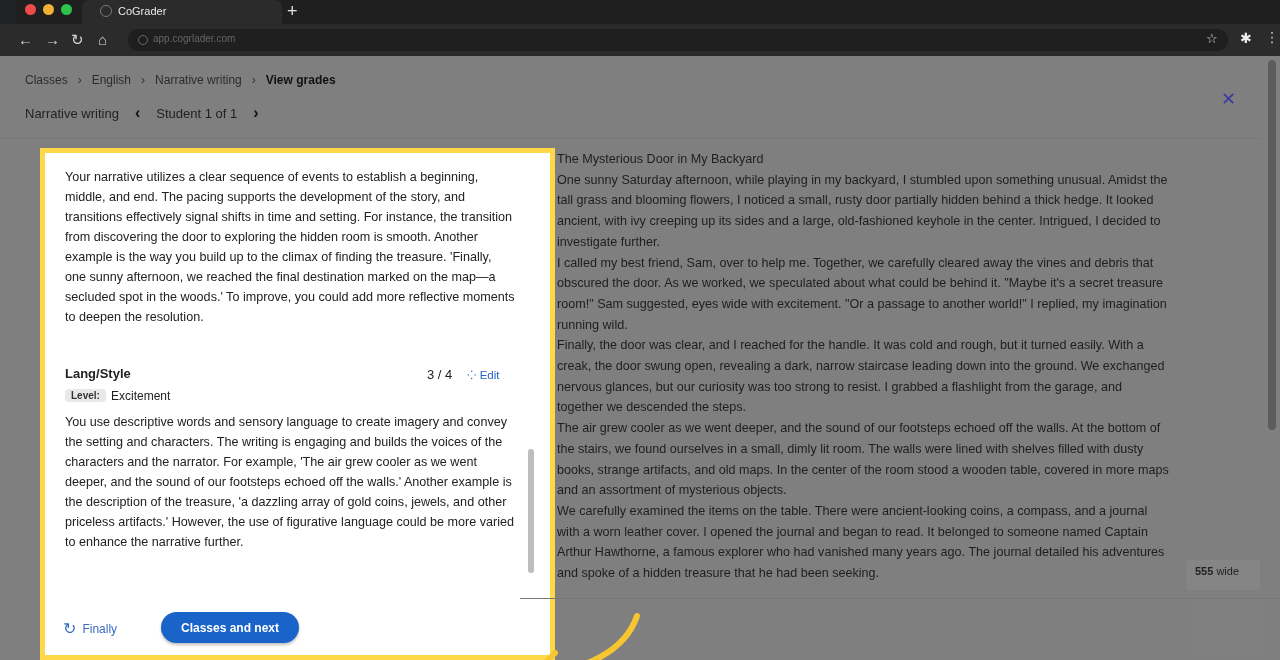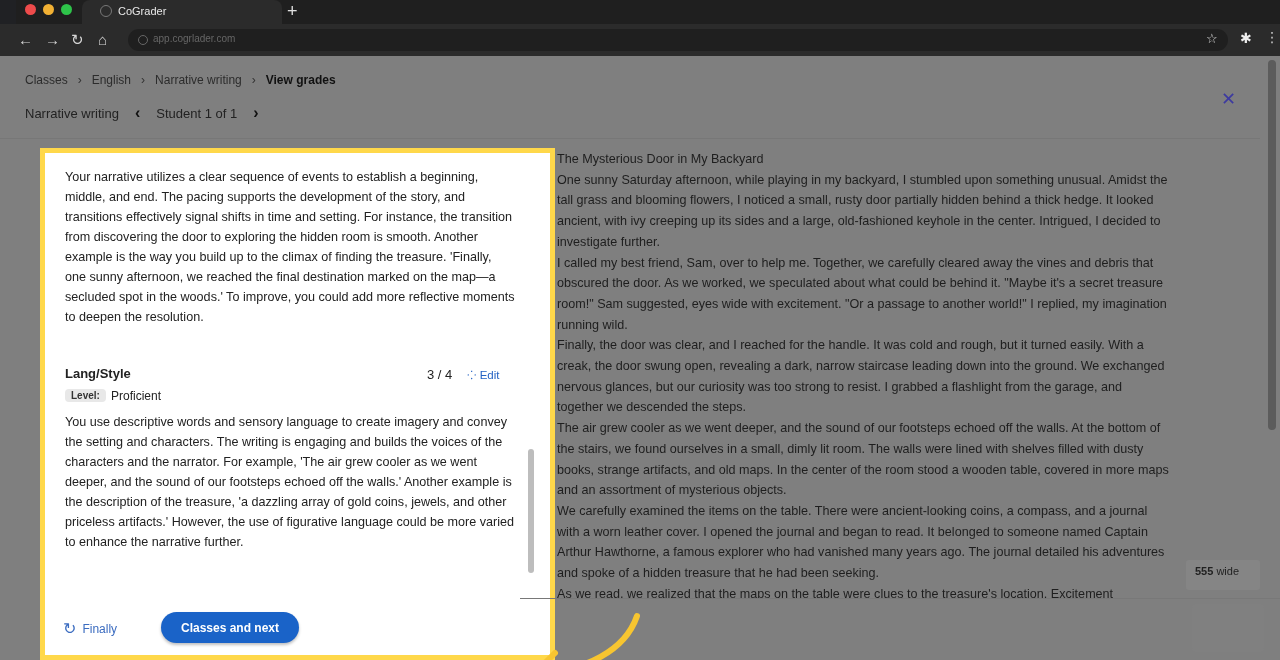--- a/index.html
+++ b/index.html
@@ -111,39 +111,38 @@
   <div class="header-divider"></div>
   <div class="right-scroll"></div>
 
   <div class="left-panel">
     <div class="left-inner">
       <p class="feedback">Your narrative utilizes a clear sequence of events to establish a beginning, middle, and end. The pacing supports the development of the story, and transitions effectively signal shifts in time and setting. For instance, the transition from discovering the door to exploring the hidden room is smooth. Another example is the way you build up to the climax of finding the treasure. 'Finally, one sunny afternoon, we reached the final destination marked on the map—a secluded spot in the woods.' To improve, you could add more reflective moments to deepen the resolution.</p>
       <span class="crit-title">Lang/Style</span>
       <span class="crit-score">3 / 4</span>
       <span class="edit-btn"><span>⁘ </span><span>Edit</span></span>
       <span class="level-badge">Level:</span>
-      <span class="level-value">Proficient</span>
+      <span class="level-value">Excitement</span>
       <p class="feedback2">You use descriptive words and sensory language to create imagery and convey the setting and characters. The writing is engaging and builds the voices of the characters and the narrator. For example, 'The air grew cooler as we went deeper, and the sound of our footsteps echoed off the walls.' Another example is the description of the treasure, 'a dazzling array of gold coins, jewels, and other priceless artifacts.' However, the use of figurative language could be more varied to enhance the narrative further.</p>
       <div class="inner-scroll"></div>
       <div class="regrade">
         <span class="regrade-ico">↻</span>
         <span>Finally</span>
       </div>
       <button class="approve">Classes and next</button>
     </div>
   </div>
 
   <div class="essay">
     <p>The Mysterious Door in My Backyard</p>
     <p>One sunny Saturday afternoon, while playing in my backyard, I stumbled upon something unusual. Amidst the tall grass and blooming flowers, I noticed a small, rusty door partially hidden behind a thick hedge. It looked ancient, with ivy creeping up its sides and a large, old-fashioned keyhole in the center. Intrigued, I decided to investigate further.</p>
     <p>I called my best friend, Sam, over to help me. Together, we carefully cleared away the vines and debris that obscured the door. As we worked, we speculated about what could be behind it. "Maybe it's a secret treasure room!" Sam suggested, eyes wide with excitement. "Or a passage to another world!" I replied, my imagination running wild.</p>
     <p>Finally, the door was clear, and I reached for the handle. It was cold and rough, but it turned easily. With a creak, the door swung open, revealing a dark, narrow staircase leading down into the ground. We exchanged nervous glances, but our curiosity was too strong to resist. I grabbed a flashlight from the garage, and together we descended the steps.</p>
     <p>The air grew cooler as we went deeper, and the sound of our footsteps echoed off the walls. At the bottom of the stairs, we found ourselves in a small, dimly lit room. The walls were lined with shelves filled with dusty books, strange artifacts, and old maps. In the center of the room stood a wooden table, covered in more maps and an assortment of mysterious objects.</p>
     <p>We carefully examined the items on the table. There were ancient-looking coins, a compass, and a journal with a worn leather cover. I opened the journal and began to read. It belonged to someone named Captain Arthur Hawthorne, a famous explorer who had vanished many years ago. The journal detailed his adventures and spoke of a hidden treasure that he had been seeking.</p>
-    <p>As we read, we realized that the maps on the table were clues to the treasure's location. Excitement</p>
   </div>
   <div class="bottom-bar"></div>
   <div class="wordcount">
     <b>555</b>
     <span>wide</span>
   </div>
   <div class="bottom-ghost"></div>
 
   <svg class="arrow" width="120" height="90" viewBox="0 0 120 90">
     <path d="M112 5 C 100 40, 60 60, 12 62" stroke="#f7c530" stroke-width="6" fill="none" stroke-linecap="round"></path>

